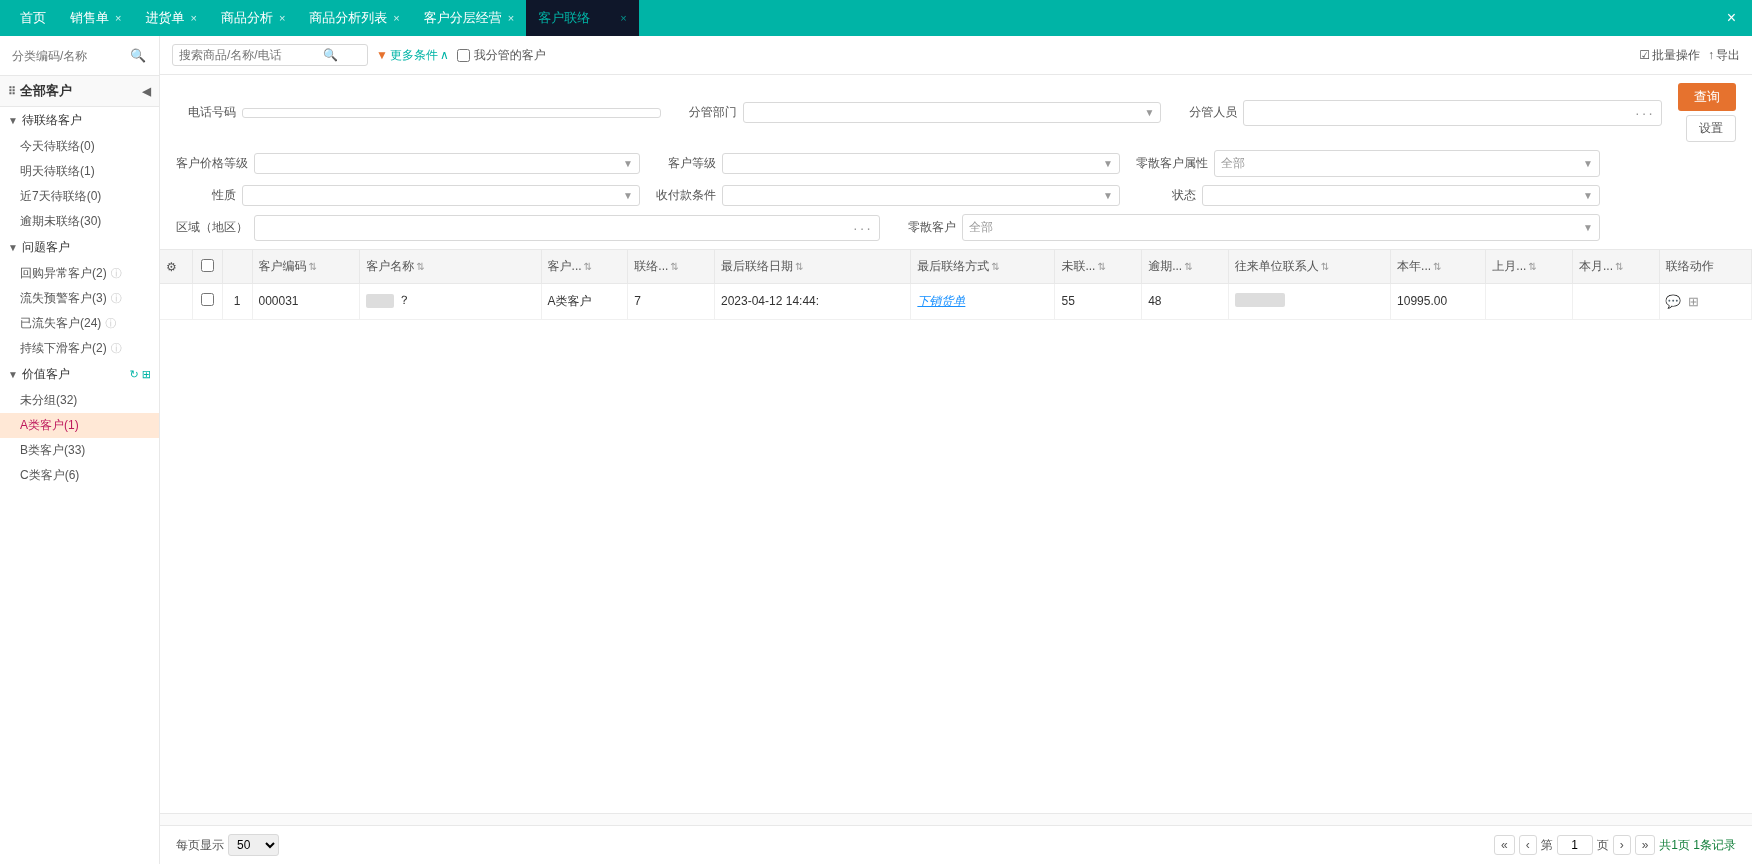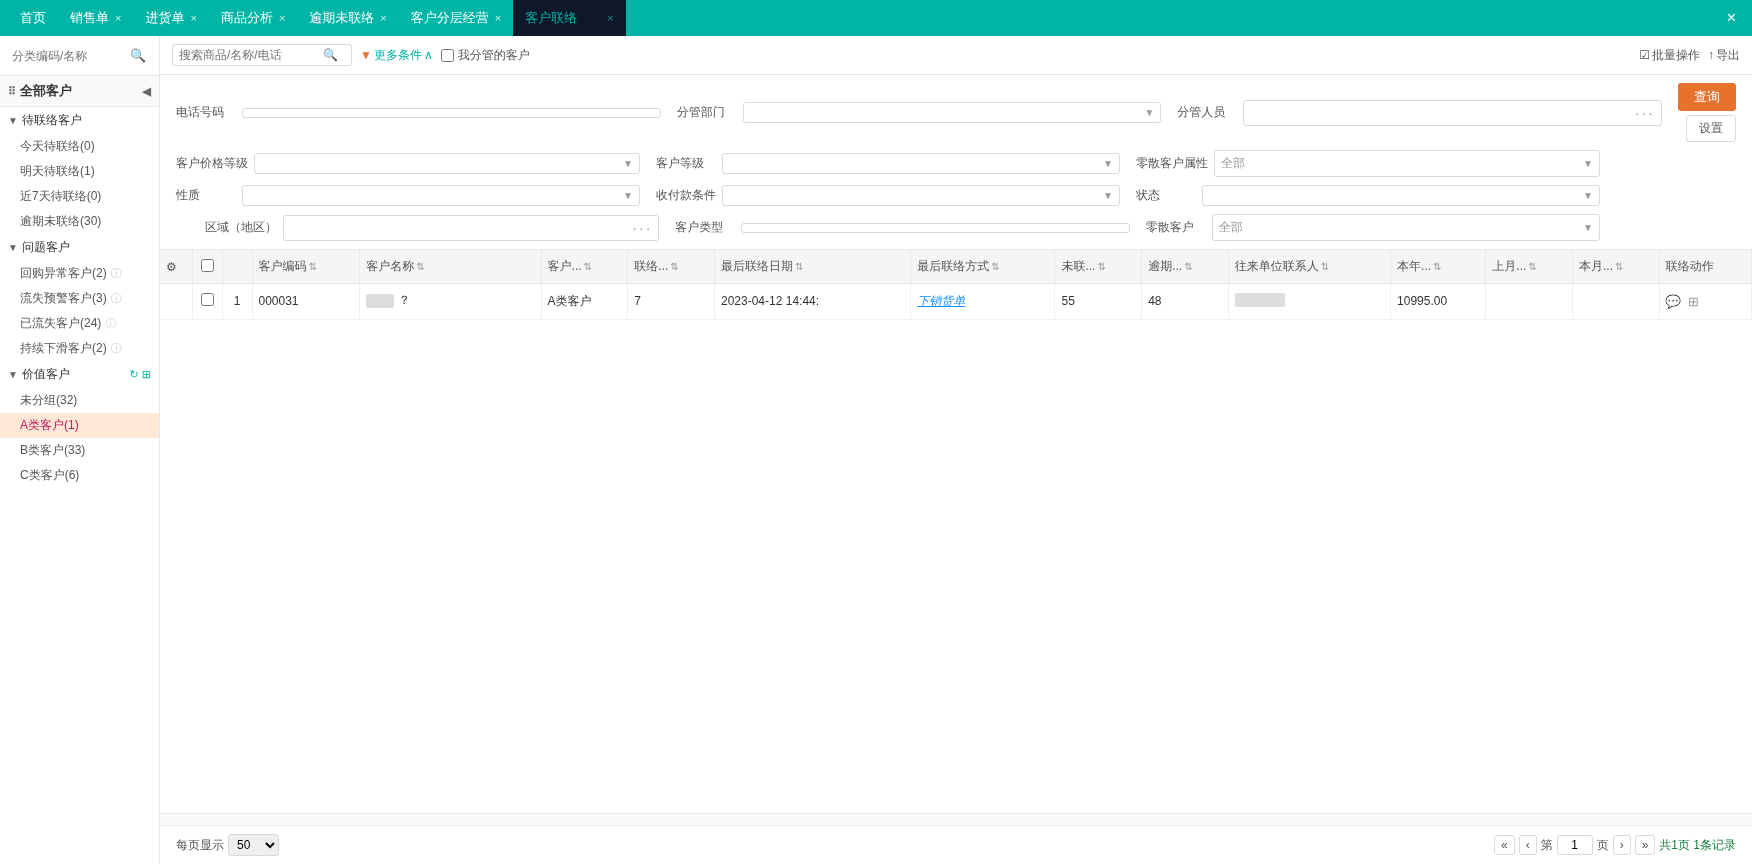--- a/index.html
+++ b/index.html
@@ -133,21 +133,21 @@
       align-items: center;
       gap: 8px;
       background: #fff;
     }
     .filter-search-box {
       display: flex;
       align-items: center;
       border: 1px solid #d9d9d9;
       border-radius: 3px;
       padding: 3px 6px;
-      width: 180px;
+      width: 196px;
       gap: 4px;
     }
     .filter-search-box input {
       border: none;
       outline: none;
       font-size: 12px;
       width: 100%;
       color: #999;
     }
     .filter-search-box .search-icon { color: #00b4a6; cursor: pointer; }
@@ -195,32 +195,33 @@
       background: #fff;
       border-bottom: 1px solid #e8e8e8;
       padding: 8px 16px;
     }
     .filter-row {
       display: flex;
       align-items: center;
       gap: 16px;
       margin-bottom: 8px;
     }
-    .filter-row:last-child { margin-bottom: 0; margin-left: 29px; }
+    .filter-row:last-child { margin-bottom: 0; }
     .filter-field {
       display: flex;
       align-items: center;
       gap: 6px;
       flex: 1;
     }
     .filter-field label {
       color: #555;
       font-size: 12px;
       white-space: nowrap;
       min-width: 60px;
+      text-align: right;
     }
     .filter-field .field-input {
       flex: 1;
       border: 1px solid #d9d9d9;
       border-radius: 3px;
       padding: 4px 6px;
       font-size: 12px;
       outline: none;
       background: #fff;
       display: flex;
@@ -387,21 +388,21 @@
   </div>
   <div class="nav-item">
     <span>进货单</span>
     <span class="close-btn">×</span>
   </div>
   <div class="nav-item">
     <span>商品分析</span>
     <span class="close-btn">×</span>
   </div>
   <div class="nav-item">
-    <span>逾期未联络</span>
+    <span>商品分析列表</span>
     <span class="close-btn">×</span>
   </div>
   <div class="nav-item">
     <span>客户分层经营</span>
     <span class="close-btn">×</span>
   </div>
   <div class="nav-item active">
     <span>客户联络</span>
     <span class="close-btn">×</span>
   </div>
@@ -589,24 +590,20 @@
 
       <div class="filter-row">
         <div class="filter-field">
           <label>区域（地区）</label>
           <div class="field-input">
             <span></span>
             <span class="dots">···</span>
           </div>
         </div>
         <div class="filter-field">
-          <label>客户类型</label>
-          <div class="field-input" style="min-width:200px;"></div>
-        </div>
-        <div class="filter-field">
           <label>零散客户</label>
           <div class="field-input">
             <span>全部</span>
             <span class="chevron">▼</span>
           </div>
         </div>
         <div style="width:120px;"></div>
       </div>
     </div>
 

